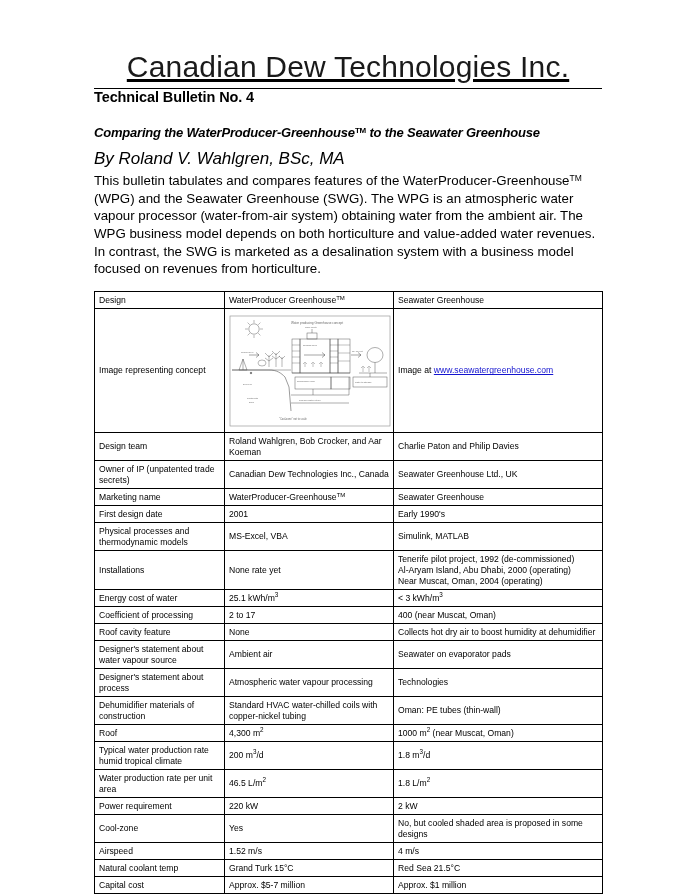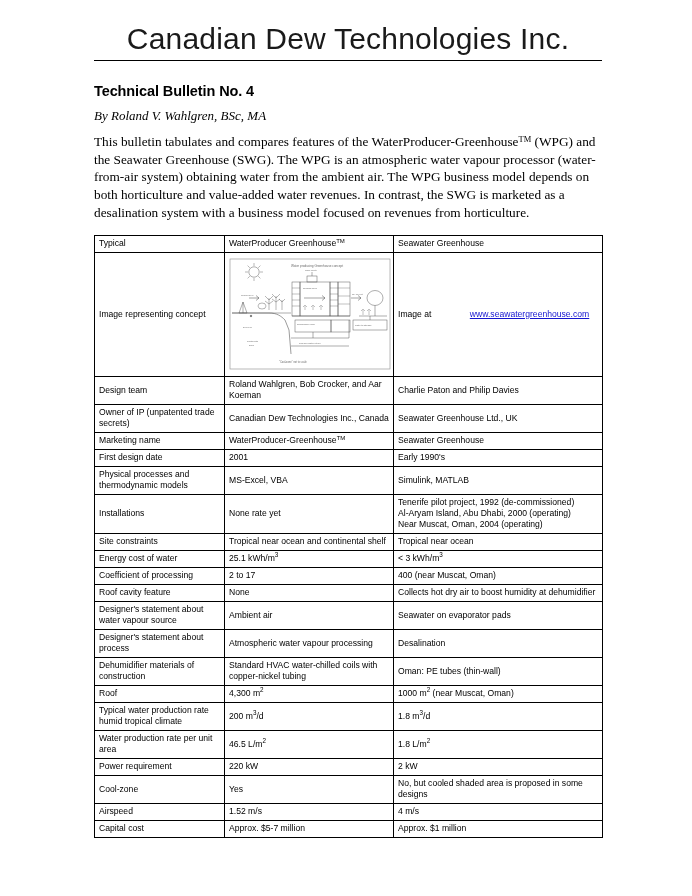--- a/index.html
+++ b/index.html
@@ -24,21 +24,22 @@
   }
   .content {
     position: absolute;
     left: 94px;
     top: 0;
     width: 508px;
   }
 
   
   .masthead {
-    padding-top: 22px;
+    padding-top: 50px;
+    text-decoration: underline;
   }
   .company-title {
     font-family: "Liberation Sans", sans-serif;
     font-size: 30px;
     font-weight: 400;
     letter-spacing: 0.2px;
     line-height: 1.1;
     text-align: center;
     color: #1a1a1a;
     white-space: nowrap;
@@ -47,46 +48,45 @@
     border-bottom: 1.6px solid #000;
     margin-top: 5px;
     width: 100%;
   }
 
   
   .bulletin-no {
     font-family: "Liberation Sans", sans-serif;
     font-size: 14.5px;
     font-weight: bold;
-    margin-top: 22px;
     letter-spacing: -0.1px;
   }
   .subtitle {
     font-family: "Liberation Sans", sans-serif;
     font-size: 13px;
     font-weight: bold;
     font-style: italic;
     margin-top: 20px;
     letter-spacing: -0.2px;
     white-space: nowrap;
   }
   .subtitle .tm { font-size: 8px; vertical-align: 0.45em; font-style: normal; }
 
   .byline {
-    font-family: Liberation Serif, serif;
-    font-size: 13px;
+    font-family: Liberation Sans, sans-serif;
+    font-size: 17px;
     font-style: italic;
     margin-top: 9px;
   }
 
   .intro {
-    font-family: Liberation Serif, serif;
+    font-family: Liberation Sans, sans-serif;
     font-size: 13.3px;
     line-height: 1.33;
-    margin-top: 9px;
+    margin-top: 3px;
     text-align: left;
   }
   .intro .tm { font-size: 8.5px; vertical-align: 0.45em; }
 
   
   table.compare {
     margin-top: 11px;
     border-collapse: collapse;
     width: 508px;
     table-layout: fixed;
@@ -105,21 +105,20 @@
   col.c1 { width: 130px; }
   col.c2 { width: 169px; }
   col.c3 { width: 209px; }
 
   .tm-sm { font-size: 6px; vertical-align: 0.45em; }
   sup { font-size: 6.3px; vertical-align: super; line-height: 0; }
 
   .img-row td { vertical-align: middle; height: 118px; }
   .link {
     color: #1414cf;
-    margin-left: 36px;
   }
 
   
   .schematic {
     width: 162px;
     height: 112px;
     margin: 0 auto;
     display: block;
   }
 </style>
@@ -129,34 +128,35 @@
 <div class="page">
   <div class="content">
 
     <div class="masthead">
       <div class="company-title">Canadian Dew Technologies Inc.</div>
       <div class="masthead-rule"></div>
     </div>
 
     <div class="bulletin-no">Technical Bulletin No. 4</div>
 
+    <div class="subtitle"><span>Comparing the WaterProducer-Greenhouse</span><span class="tm">TM</span><span> to the Seawater Greenhouse</span></div>
 
     <div class="byline">By Roland V. Wahlgren, BSc, MA</div>
 
     <p class="intro"><span>This bulletin tabulates and compares features of the WaterProducer-Greenhouse</span><span class="tm">TM</span><span> (WPG) and the Seawater Greenhouse (SWG). The WPG is an atmospheric water vapour processor (water-from-air system) obtaining water from the ambient air. The WPG business model depends on both horticulture and value-added water revenues. In contrast, the SWG is marketed as a desalination system with a business model focused on revenues from horticulture.</span></p>
 
     <table class="compare">
       <colgroup>
         <col class="c1">
           <col class="c2">
           <col class="c3">
       </colgroup>
       <thead>
         <tr>
-          <th>Typical</th>
+          <th>Design</th>
           <th><span>WaterProducer Greenhouse</span><span class="tm-sm">TM</span></th>
           <th>Seawater Greenhouse</th>
         </tr>
       </thead>
       <tbody>
 
         <tr class="img-row">
           <td>Image representing concept</td>
           <td>
             <svg class="schematic" viewBox="0 0 162 112">
@@ -287,25 +287,20 @@
             <td>Physical processes and thermodynamic models</td>
             <td>MS-Excel, VBA</td>
             <td>Simulink, MATLAB</td>
           </tr>
           <tr>
             <td>Installations</td>
             <td>None rate yet</td>
             <td>Tenerife pilot project, 1992 (de-commissioned)<br>Al-Aryam Island, Abu Dhabi, 2000 (operating)<br>Near Muscat, Oman, 2004 (operating)</td>
           </tr>
           <tr>
-            <td>Site constraints</td>
-            <td>Tropical near ocean and continental shelf</td>
-            <td>Tropical near ocean</td>
-          </tr>
-          <tr>
             <td>Energy cost of water</td>
             <td>25.1 kWh/m<sup>3</sup></td>
             <td>&lt; 3 kWh/m<sup>3</sup></td>
           </tr>
           <tr>
             <td>Coefficient of processing</td>
             <td>2 to 17</td>
             <td>400 (near Muscat, Oman)</td>
           </tr>
           <tr>
@@ -314,21 +309,21 @@
             <td>Collects hot dry air to boost humidity at dehumidifier</td>
           </tr>
           <tr>
             <td>Designer's statement about water vapour source</td>
             <td>Ambient air</td>
             <td>Seawater on evaporator pads</td>
           </tr>
           <tr>
             <td>Designer's statement about process</td>
             <td>Atmospheric water vapour processing</td>
-            <td>Desalination</td>
+            <td>Technologies</td>
           </tr>
           <tr>
             <td>Dehumidifier materials of construction</td>
             <td>Standard HVAC water-chilled coils with copper-nickel tubing</td>
             <td>Oman: PE tubes (thin-wall)</td>
           </tr>
           <tr>
             <td>Roof</td>
             <td>4,300 m<sup>2</sup></td>
             <td>1000 m<sup>2</sup> (near Muscat, Oman)</td>
@@ -352,20 +347,25 @@
             <td>Cool-zone</td>
             <td>Yes</td>
             <td>No, but cooled shaded area is proposed in some designs</td>
           </tr>
           <tr>
             <td>Airspeed</td>
             <td>1.52 m/s</td>
             <td>4 m/s</td>
           </tr>
           <tr>
+            <td>Natural coolant temp</td>
+            <td>Grand Turk 15°C</td>
+            <td>Red Sea 21.5°C</td>
+          </tr>
+          <tr>
             <td>Capital cost</td>
             <td>Approx. $5-7 million</td>
             <td>Approx. $1 million</td>
           </tr>
         </tbody>
     </table>
 
   </div>
 </div>
 

